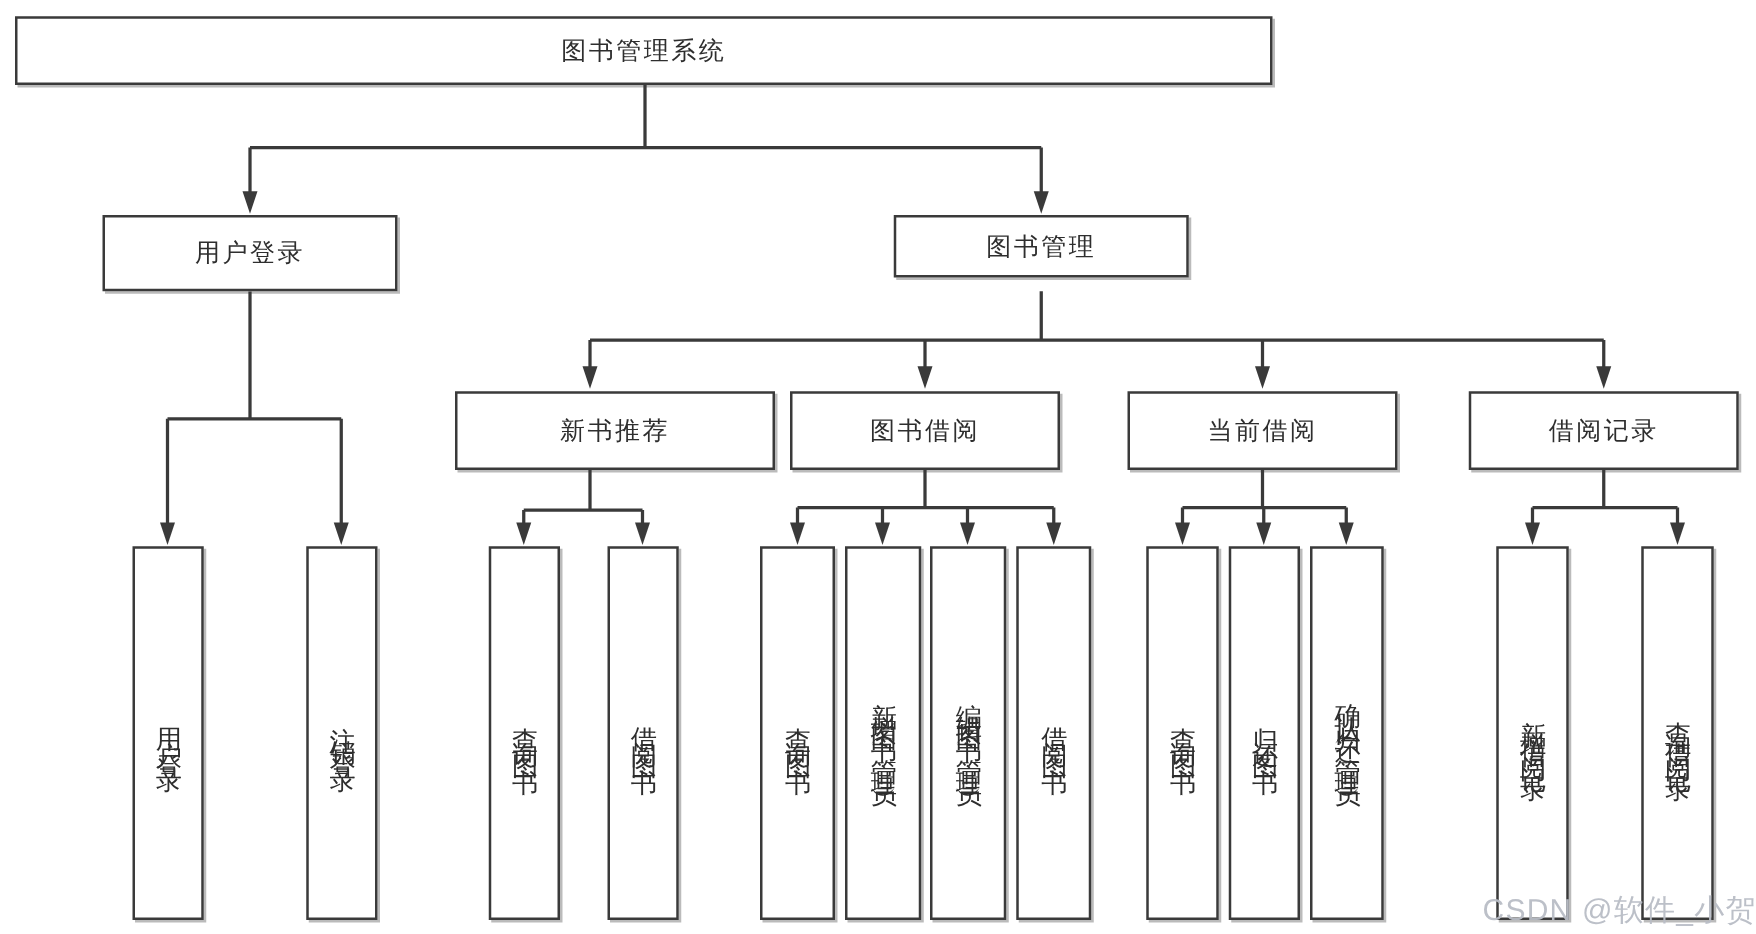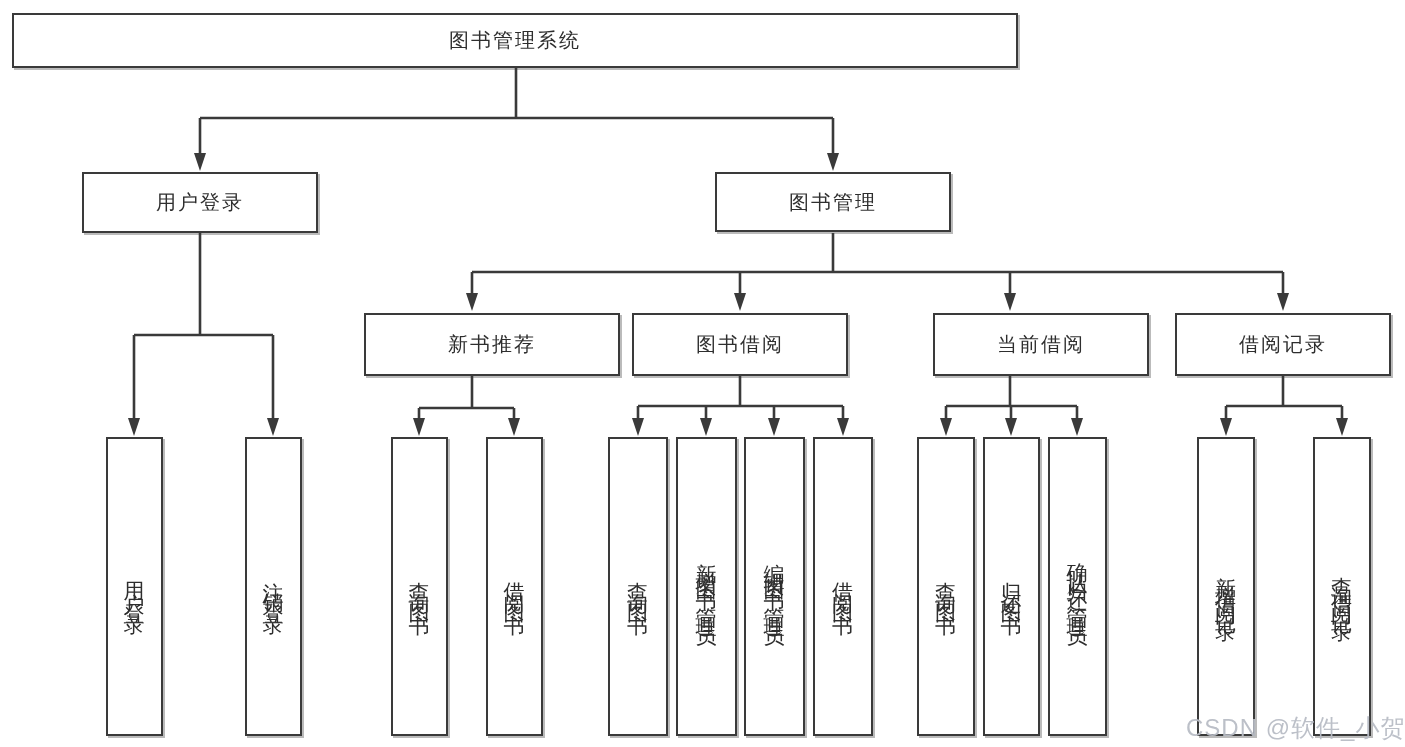--- a/index.html
+++ b/index.html
@@ -69,31 +69,31 @@
     </g>
   </svg>
 
   <div class="box hbox root" style="left:12px;top:13px;width:1006px;height:55px;">
     <span>图书管理系统</span>
   </div>
 
   <div class="box hbox" style="left:82px;top:172px;width:236px;height:61px;">
     <span>用户登录</span>
   </div>
-  <div class="box hbox" style="left:715px;top:172px;width:236px;height:60px;font-family:Liberation Serif, serif;">
+  <div class="box hbox" style="left:715px;top:172px;width:236px;height:50px;font-family:Liberation Serif, serif;">
     <span>图书管理</span>
   </div>
 
   <div class="box hbox" style="left:364px;top:313px;width:256px;height:63px;">
     <span>新书推荐</span>
   </div>
   <div class="box hbox" style="left:632px;top:313px;width:216px;height:63px;">
     <span>图书借阅</span>
   </div>
-  <div class="box hbox" style="left:902px;top:313px;width:216px;height:63px;margin-left:31px;">
+  <div class="box hbox" style="left:902px;top:313px;width:216px;height:63px;">
     <span>当前借阅</span>
   </div>
   <div class="box hbox" style="left:1175px;top:313px;width:216px;height:63px;">
     <span>借阅记录</span>
   </div>
 
   <div class="box leaf" style="left:106px;top:437px;width:57px;height:299px;">用户登录</div>
   <div class="box leaf" style="left:245px;top:437px;width:57px;height:299px;">注销登录</div>
 
   <div class="box leaf" style="left:391px;top:437px;width:57px;height:299px;">查询图书</div>

